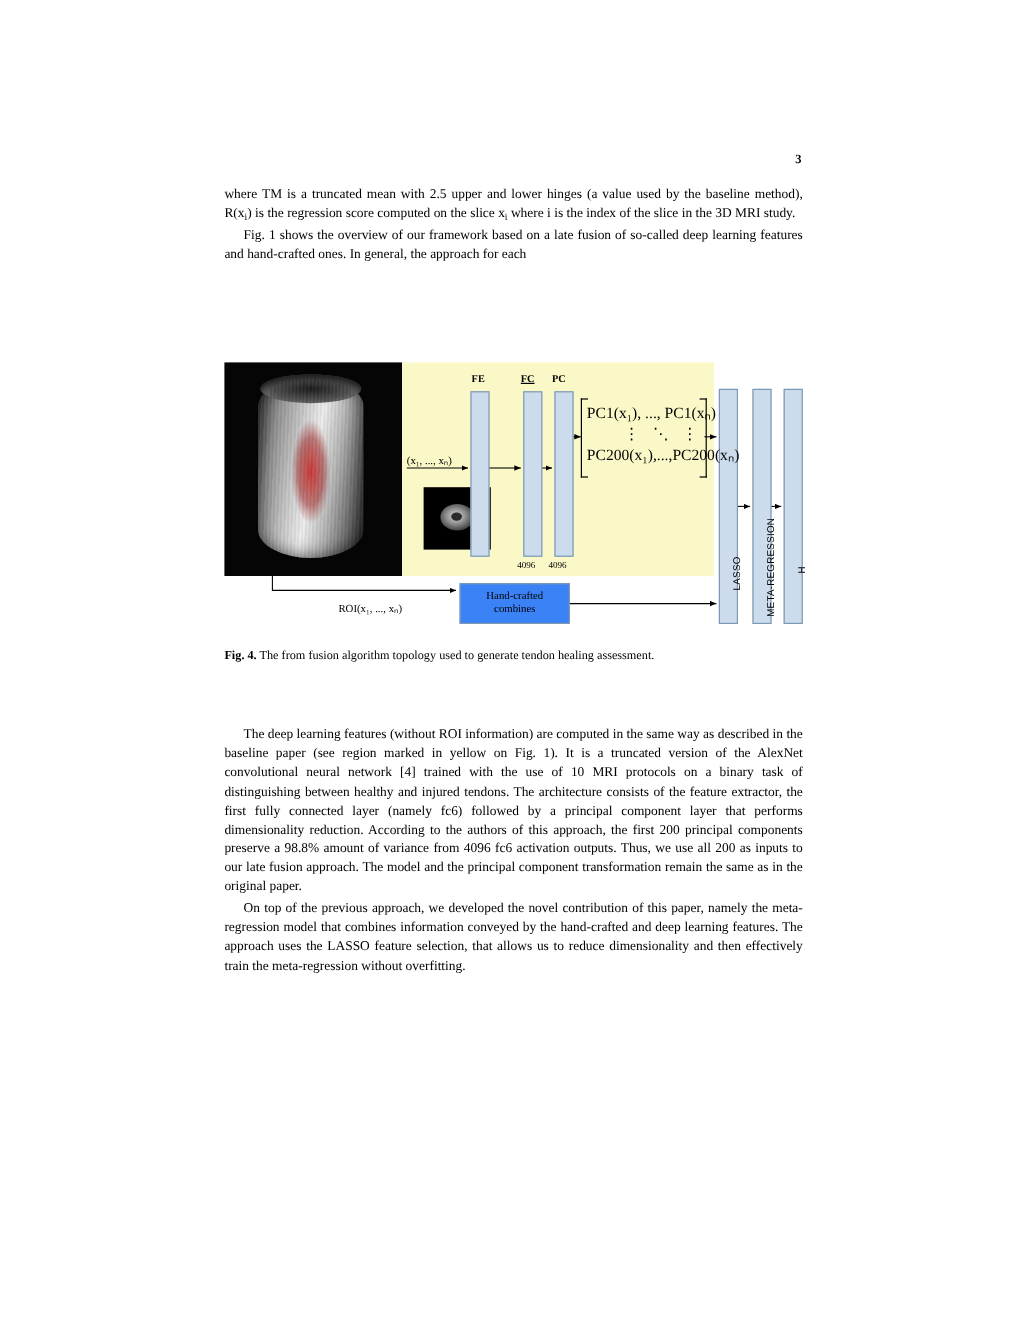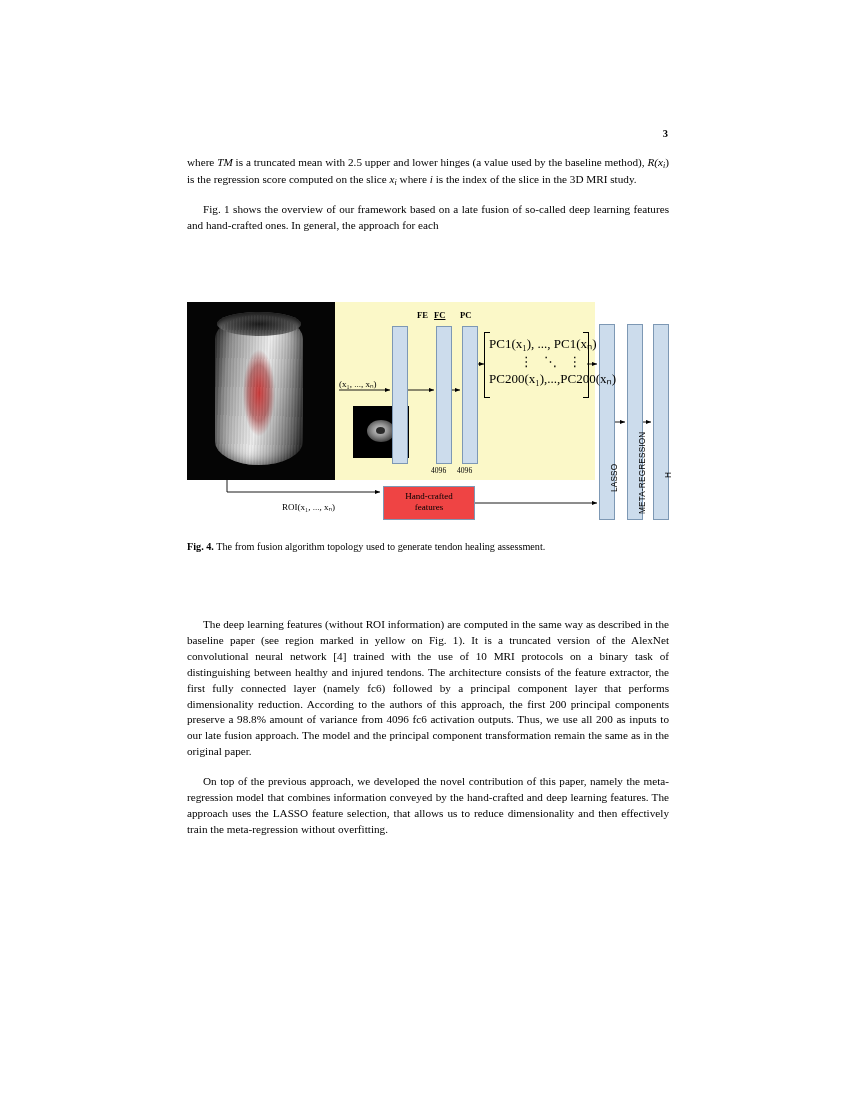--- a/index.html
+++ b/index.html
@@ -36,23 +36,23 @@
   }
   p.body-text {
     font-size: 11.2px;
     line-height: 1.42;
     text-align: justify;
     margin: 0 0 0 0;
     text-indent: 0;
   }
   p.indented {
     text-indent: 16px;
-    margin-top: 14px;
-  }
-  .mathit { font-family: "Liberation Serif", serif; font-style: italic; }
+    margin-top: 2px;
+  }
+  .mathit { font-family: "Liberation Serif", serif; }
   .sub { font-size: 0.72em; vertical-align: -0.28em; }
 
   
   .figure {
     position: absolute;
     left: 187px;
     top: 302px;
     width: 482px;
     height: 228px;
   }
@@ -164,21 +164,21 @@
     position: absolute;
     width: 5px;
     border-top: 1px solid #000;
     border-bottom: 1px solid #000;
   }
   .bracket-l { border-left: 1px solid #000; }
   .bracket-r { border-right: 1px solid #000; }
 
   .hc-box {
     position: absolute;
-    background: #ef4444;
+    background: #3b82f6;
     border: 1px solid #7d98b4;
     box-sizing: border-box;
     text-align: center;
     font-family: "Liberation Serif", serif;
     font-size: 9px;
     line-height: 1.2;
     padding-top: 4px;
   }
   .fig-caption {
     position: absolute;
@@ -231,24 +231,24 @@
     <div class="bar" style="left:205px; top:24px; width:16px; height:138px;"></div>
     <div class="bar" style="left:249px; top:24px; width:16px; height:138px;"></div>
     <div class="bar" style="left:275px; top:24px; width:16px; height:138px;"></div>
 
     <div class="bar" style="left:412px; top:22px; width:16px; height:196px;"></div>
     <div class="bar" style="left:440px; top:22px; width:16px; height:196px;"></div>
     <div class="bar" style="left:466px; top:22px; width:16px; height:196px;"></div>
 
     <div class="hc-box" style="left:196px; top:184px; width:92px; height:34px;">
       <span>Hand-crafted</span><br>
-      <span>features</span>
+      <span>combines</span>
     </div>
 
-    <div class="fig-label" style="left:206px; top:8px;margin-left:24px;">FE</div>
+    <div class="fig-label" style="left:206px; top:8px;">FE</div>
     <div class="fig-label" style="left:247px; top:8px;text-decoration:underline;">FC</div>
     <div class="fig-label" style="left:273px; top:8px;">PC</div>
 
     <div class="fig-text" style="left:244px; top:164px; font-size:7.6px;">4096</div>
     <div class="fig-text" style="left:270px; top:164px; font-size:7.6px;">4096</div>
 
     <div class="fig-text" style="left:152px; top:75px;">(x₁, ..., xₙ)</div>
 
     <div class="fig-text" style="left:95px; top:198px;">ROI(x₁, ..., xₙ)</div>
 

